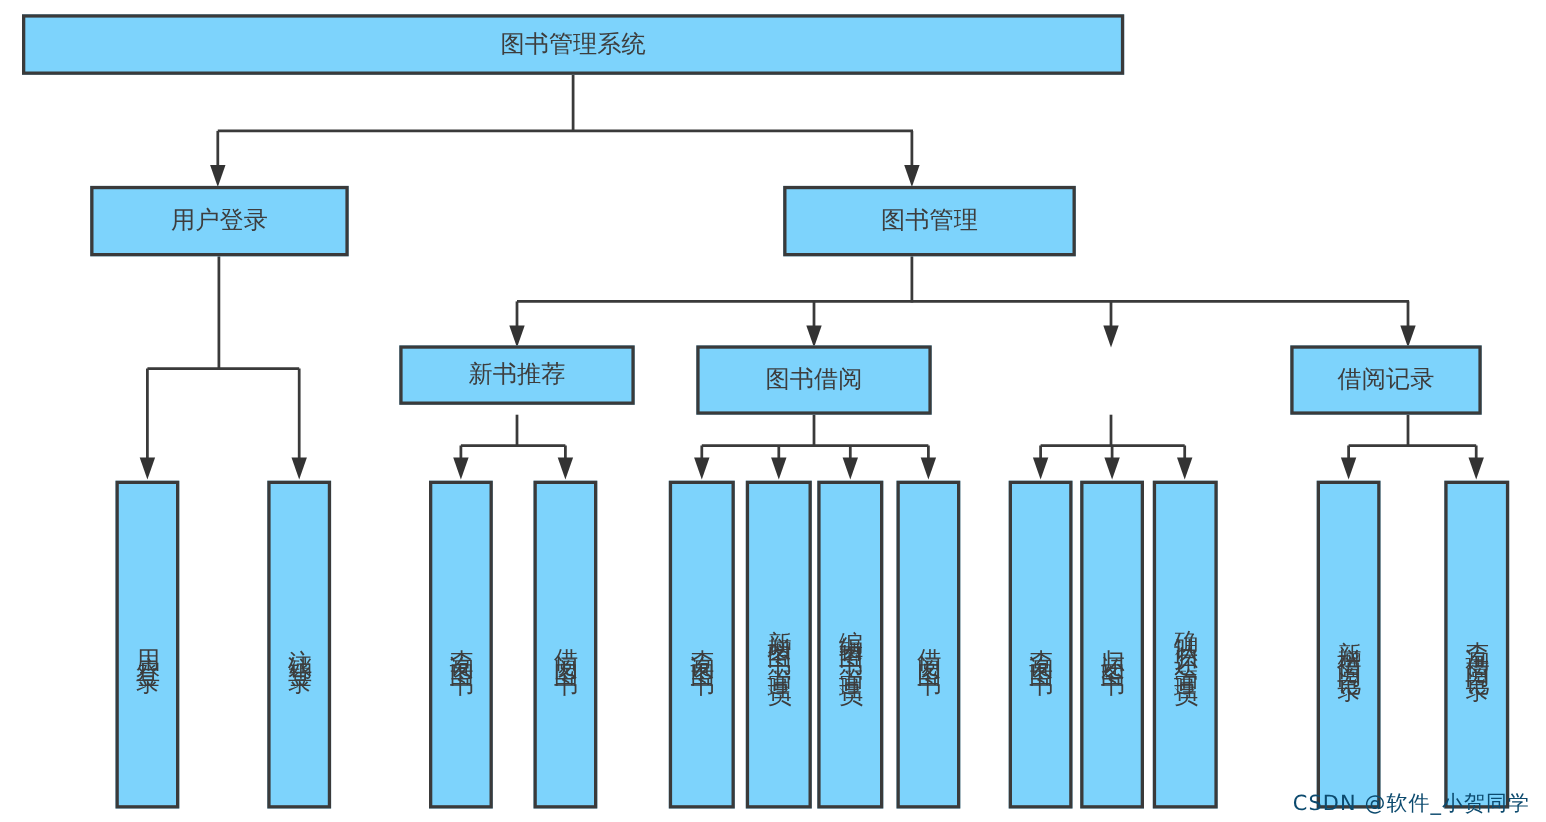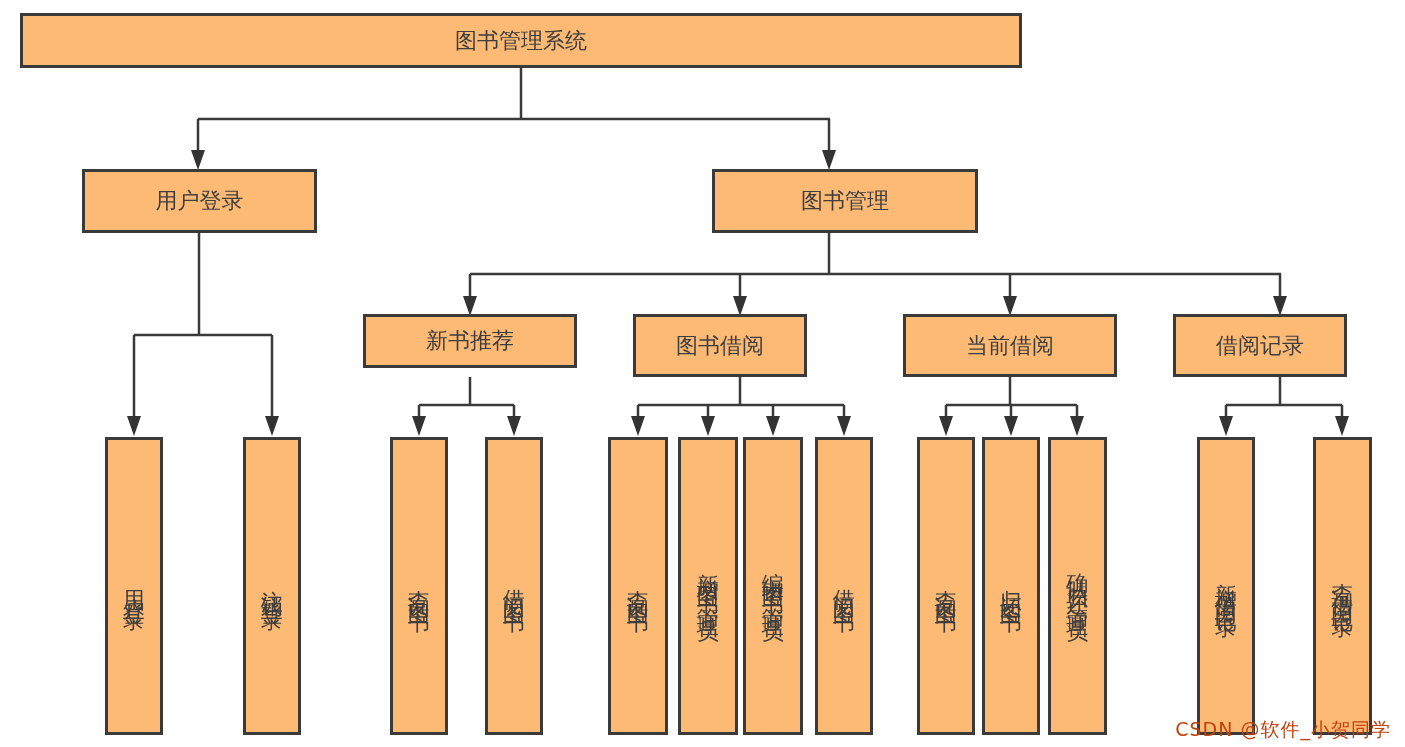--- a/index.html
+++ b/index.html
@@ -2,32 +2,32 @@
 <html><head>
 <meta charset="utf-8">
 <style>
   html,body{margin:0;padding:0;background:#fff;}
   #stage{
     position:relative;width:1405px;height:747px;background:#fff;overflow:hidden;
     font-family:"DejaVu Sans","Liberation Sans",sans-serif;
   }
   #connectors{position:absolute;left:0;top:0;width:1405px;height:747px;}
   .node{
-    position:absolute;box-sizing:border-box;background:#fdba74;
+    position:absolute;box-sizing:border-box;background:#7dd3fc;
     border:3px solid #3a3a3a;color:#3d3d3d;
     display:flex;align-items:center;justify-content:center;
     font-size:22px;line-height:1.25;text-align:center;
   }
   .v{
     writing-mode:vertical-rl;text-orientation:mixed;
     letter-spacing:7px;font-size:22px;
   }
   #watermark{
     position:absolute;right:14px;bottom:4px;
-    font-size:19px;color:#c2410c;letter-spacing:1px;white-space:nowrap;
+    font-size:19px;color:#0c4a6e;letter-spacing:1px;white-space:nowrap;
   }
 </style>
 </head>
 <body>
 
 <div id="stage">
 
   <svg id="connectors" viewBox="0 0 1405 747" xmlns="http://www.w3.org/2000/svg">
       <line x1="521" y1="68" x2="521" y2="120" stroke="#3a3a3a" stroke-width="2.5"></line>
       <line x1="198" y1="119" x2="830" y2="119" stroke="#3a3a3a" stroke-width="2.5"></line>
@@ -82,22 +82,21 @@
       <polygon points="1219,416 1233,416 1226,436" fill="#333333"></polygon>
       <polygon points="1335,416 1349,416 1342,436" fill="#333333"></polygon>
     </svg>
 
   <div class="node" style="left:20px;top:13px;width:1002px;height:55px">图书管理系统</div>
 
   <div class="node" style="left:82px;top:169px;width:235px;height:64px">用户登录</div>
   <div class="node" style="left:712px;top:169px;width:266px;height:64px">图书管理</div>
 
   <div class="node" style="left:363px;top:314px;width:214px;height:54px">新书推荐</div>
-  <div class="node" style="left:633px;top:314px;width:174px;height:63px">图书借阅</div>
-  <div class="node" style="left:903px;top:314px;width:214px;height:63px">当前借阅</div>
+  <div class="node" style="left:633px;top:314px;width:214px;height:63px">图书借阅</div>
   <div class="node" style="left:1173px;top:314px;width:174px;height:63px">借阅记录</div>
 
   <div class="node v" style="left:105px;top:437px;width:58px;height:298px">用户登录</div>
   <div class="node v" style="left:243px;top:437px;width:58px;height:298px">注销登录</div>
 
   <div class="node v" style="left:390px;top:437px;width:58px;height:298px">查询图书</div>
   <div class="node v" style="left:485px;top:437px;width:58px;height:298px">借阅图书</div>
 
   <div class="node v" style="left:608px;top:437px;width:60px;height:298px">查询图书</div>
   <div class="node v" style="left:678px;top:437px;width:60px;height:298px">新增图书（管理员）</div>

